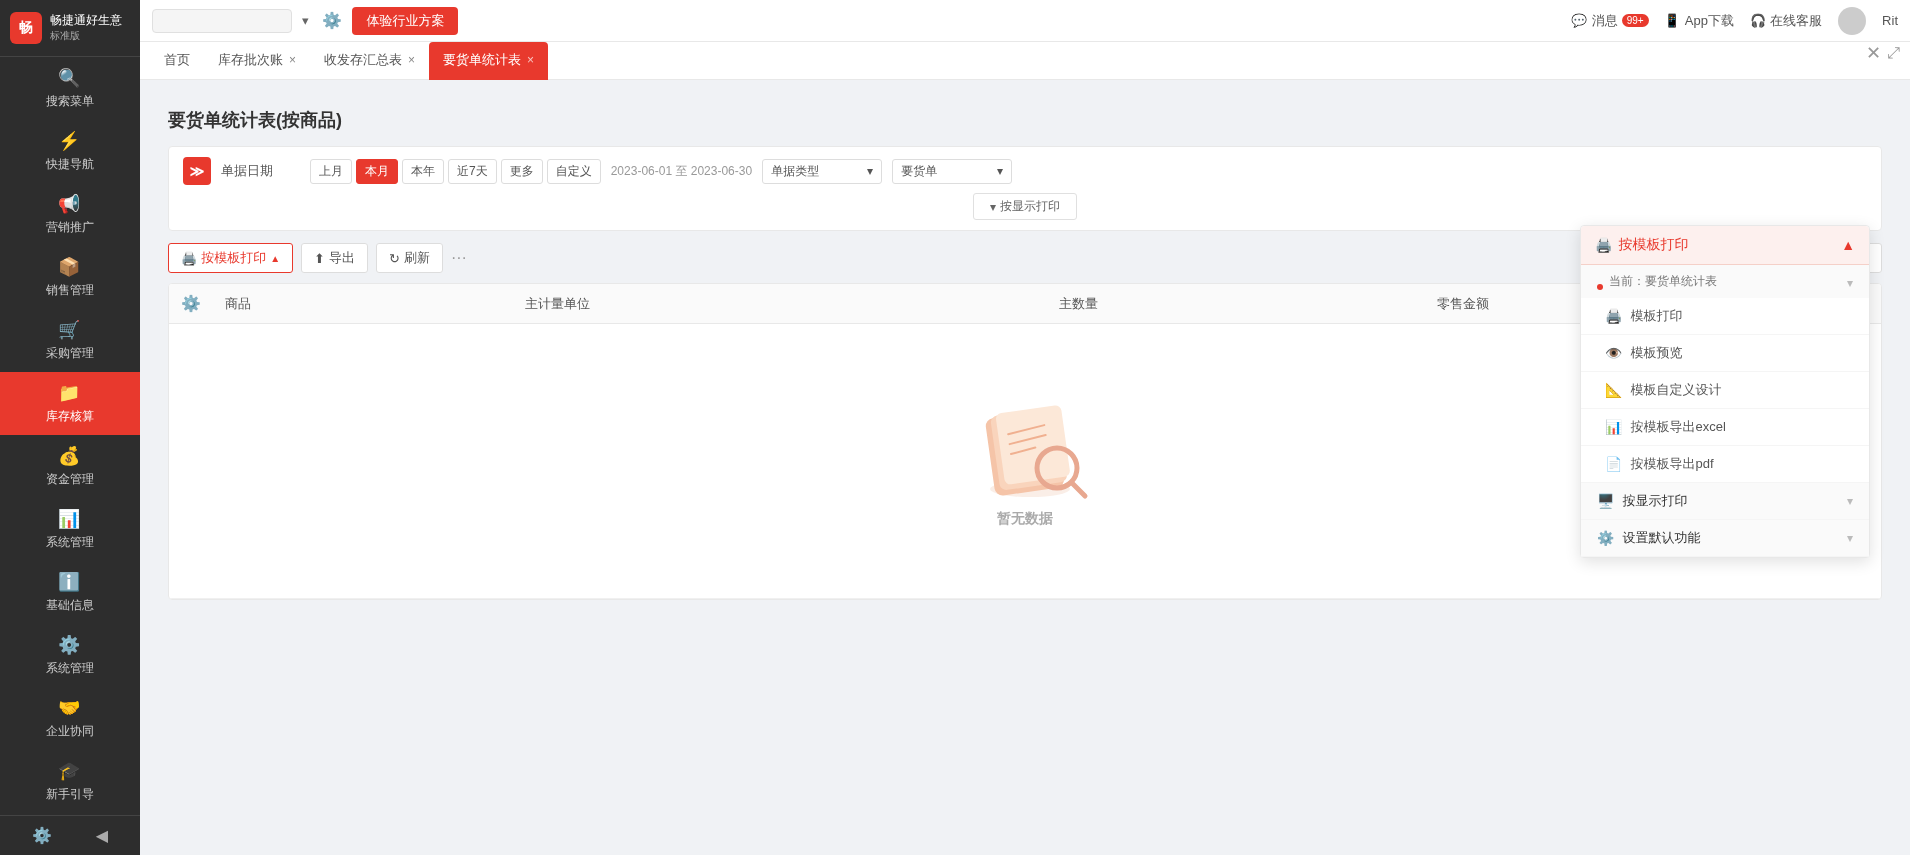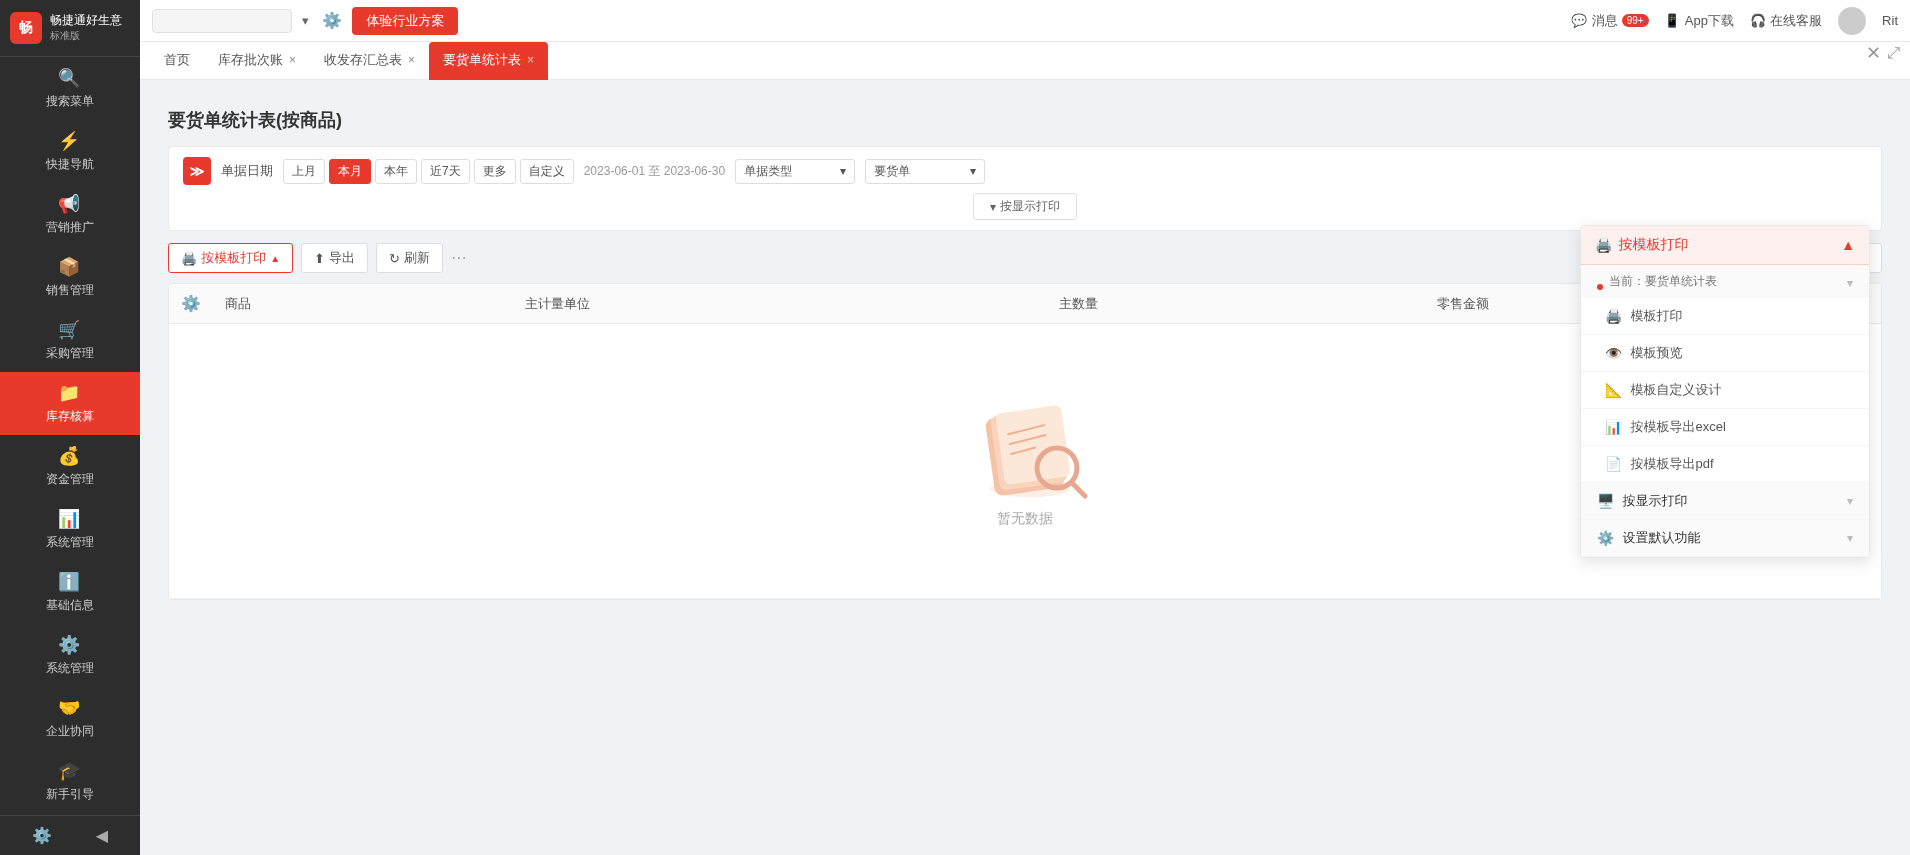--- a/index.html
+++ b/index.html
@@ -182,21 +182,21 @@
       width: 28px; height: 28px;
       background: #e8392d;
       color: white;
       border-radius: 4px;
       display: flex; align-items: center; justify-content: center;
       cursor: pointer;
       font-size: 14px;
       font-weight: bold;
     }
     .filter-label { color: #555; font-size: 13px; white-space: nowrap; }
-    .filter-date-group { display: flex; align-items: center; gap: 4px; }
+    .filter-date-group { display: flex; align-items: center; gap: 4px; margin-left: 27px; }
     .filter-date-btn {
       padding: 3px 8px;
       border: 1px solid #ddd;
       border-radius: 3px;
       font-size: 12px;
       cursor: pointer;
       background: #fff;
       color: #555;
     }
     .filter-date-btn.active {
@@ -323,20 +323,21 @@
 
     
     .empty-state {
       display: flex;
       flex-direction: column;
       align-items: center;
       justify-content: center;
       padding: 60px 0;
       color: #aaa;
       font-size: 14px;
+      font-weight: bold;
     }
     .empty-icon {
       width: 100px; height: 100px;
       margin-bottom: 16px;
       position: relative;
     }
 
     
     .print-dropdown {
       position: absolute;

